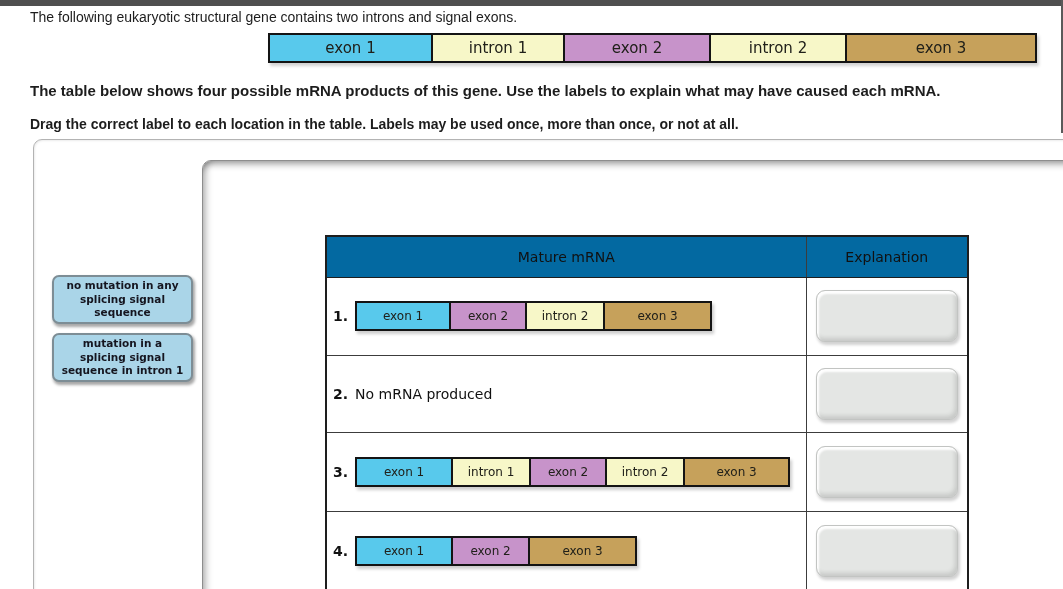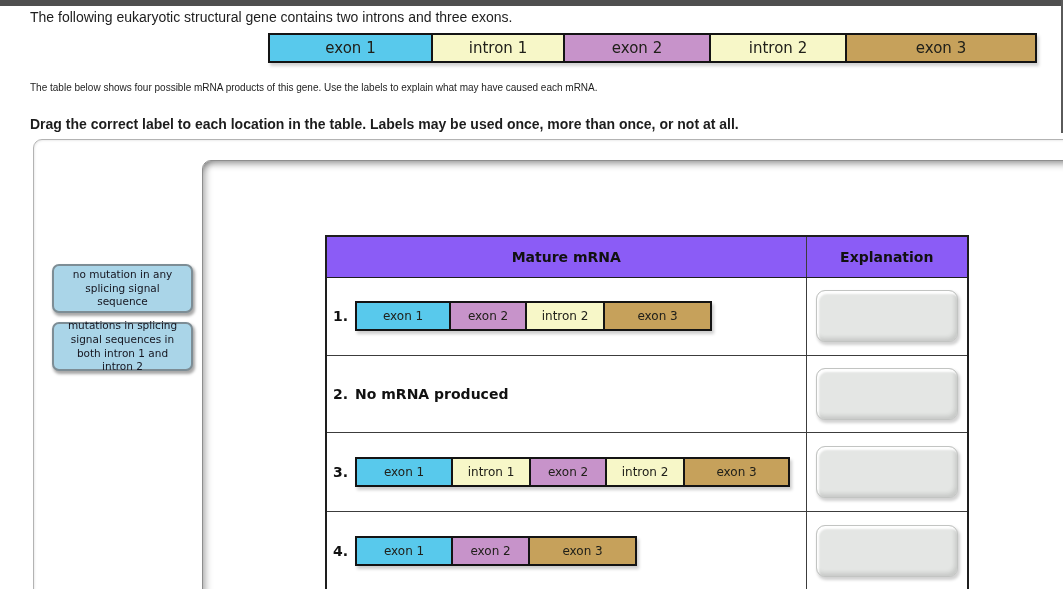--- a/index.html
+++ b/index.html
@@ -3,95 +3,95 @@
 <meta charset="utf-8">
 <style>
   * { margin:0; padding:0; box-sizing:border-box; }
   html,body { width:1063px; height:589px; overflow:hidden; background:#ffffff;
               font-family:"Liberation Sans", sans-serif; color:#1d1d1d; }
 
   .topbar { position:absolute; left:0; top:0; width:1063px; height:6px; background:#4f4f4f; }
   .right-edge { position:absolute; right:0; top:0; width:2px; height:133px; background:#5a5a5a; }
 
   .intro       { position:absolute; left:30px; top:9px;  font-size:14px; }
-  .caption     { position:absolute; left:30px; top:82px; font-size:10px; }
+  .caption     { position:absolute; left:30px; top:82px; font-size:15px;font-weight:bold; }
   .instruction { position:absolute; left:30px; top:116px; font-size:14px; font-weight:bold; }
 
   
   .gene-diagram { position:absolute; left:268px; top:33px; height:30px; display:flex;
                   box-shadow:2px 3px 3px rgba(0,0,0,0.18); }
   .gseg { height:30px; border:2px solid #141414; margin-left:-2px; display:flex;
           align-items:center; justify-content:center;
           font-family:"DejaVu Sans", sans-serif; font-size:15px; color:#20201a; }
   .gseg:first-child { margin-left:0; }
 
   
   .outer-panel { position:absolute; left:33px; top:139px; right:-8px; bottom:-8px;
                  background:#ffffff; border:1px solid #b3b3b3; border-top-left-radius:9px;
                  box-shadow:inset 1px 1px 2px rgba(0,0,0,0.08); }
   .inner-panel { position:absolute; left:202px; top:160px; right:-8px; bottom:-8px;
                  background:#ffffff; border:1px solid #8d8d8d; border-top-left-radius:9px;
                  box-shadow:inset 0 7px 7px -4px rgba(0,0,0,0.38), inset 7px 0 7px -4px rgba(0,0,0,0.28); }
 
   
-  .chips { position:absolute; left:52px; top:264px; width:128px; }
+  .chips { position:absolute; left:52px; top:275px; width:128px;font-weight:bold; }
   .chip { width:141px; height:49px; margin-bottom:9px; background:#aad5e8;
           border:2px solid #7d8d95; border-radius:7px;
           display:flex; align-items:center; justify-content:center; text-align:center;
           padding:3px 6px; font-family:"DejaVu Sans", sans-serif; font-size:10.5px;
           line-height:1.3; color:#15151f; box-shadow:1.5px 2.5px 3px rgba(0,0,0,0.35);
           cursor:move; }
 
   
   .qtable { position:absolute; left:325px; top:235px; border-collapse:collapse;
             background:#ffffff; font-family:"DejaVu Sans", sans-serif; }
   .qtable td { border:1px solid #3c3c3c; }
   .qtable { border:2px solid #1e1e1e; }
-  td.hdr { background:#8b5cf6; height:41px; text-align:center; font-weight:bold;
+  td.hdr { background:#0369a1; height:41px; text-align:center; font-weight:normal;
            font-size:14px; color:#111; border-bottom:1px solid #1e1e1e; }
   td.mrna-cell { width:480px; padding-left:6px; vertical-align:middle; }
   td.exp-cell  { width:162px; text-align:center; vertical-align:middle; }
   .row-flex { display:flex; align-items:center; }
   .row-num { font-weight:bold; font-size:14px; margin-right:7px; color:#111; }
-  .row-text { font-size:14px; color:#111;font-weight:bold; }
+  .row-text { font-size:14px; color:#111; }
   .bar { display:inline-flex; box-shadow:2px 3px 3px rgba(0,0,0,0.2); }
   .bseg { height:30px; border:2px solid #141414; margin-left:-2px; display:flex;
           align-items:center; justify-content:center; font-size:12px; color:#20201a; }
   .bseg:first-child { margin-left:0; }
   .drop-target { width:142px; height:52px; margin:0 auto; background:#e4e6e4;
                  border:1px solid #c2c4c2; border-radius:9px;
                  box-shadow:inset 2px 3px 2px rgba(255,255,255,0.95),
                             inset -2px -3px 4px rgba(0,0,0,0.13),
                             1.5px 2.5px 3px rgba(0,0,0,0.18); }
 </style>
 </head>
 <body>
 
 <div class="topbar"></div>
 <div class="right-edge"></div>
 
-<div class="intro">The following eukaryotic structural gene contains two introns and three exons.</div>
+<div class="intro">The following eukaryotic structural gene contains two introns and signal exons.</div>
 
 <div class="gene-diagram" id="gene-diagram">
     <div class="gseg" style="width: 165px; background: rgb(88, 201, 236);">exon 1</div>
     <div class="gseg" style="width: 134px; background: rgb(247, 247, 200);">intron 1</div>
     <div class="gseg" style="width: 148px; background: rgb(199, 147, 202);">exon 2</div>
     <div class="gseg" style="width: 138px; background: rgb(247, 247, 200);">intron 2</div>
     <div class="gseg" style="width: 192px; background: rgb(198, 161, 91);">exon 3</div>
   </div>
 
 <div class="caption">The table below shows four possible mRNA products of this gene. Use the labels to explain what may have caused each mRNA.</div>
 <div class="instruction">Drag the correct label to each location in the table. Labels may be used once, more than once, or not at all.</div>
 
 <div class="outer-panel"></div>
 <div class="inner-panel"></div>
 
 <div class="chips" id="chips">
     <div class="chip">no mutation in any splicing signal sequence</div>
-    <div class="chip">mutations in splicing signal sequences in both intron 1 and intron 2</div>
+    <div class="chip">mutation in a splicing signal sequence in intron 1</div>
   </div>
 
 <table class="qtable">
   <tbody id="table-body">
     <tr>
       <td class="hdr">Mature mRNA</td>
       <td class="hdr">Explanation</td>
     </tr>
   <tr style="height: 78px;">
         <td class="mrna-cell">

